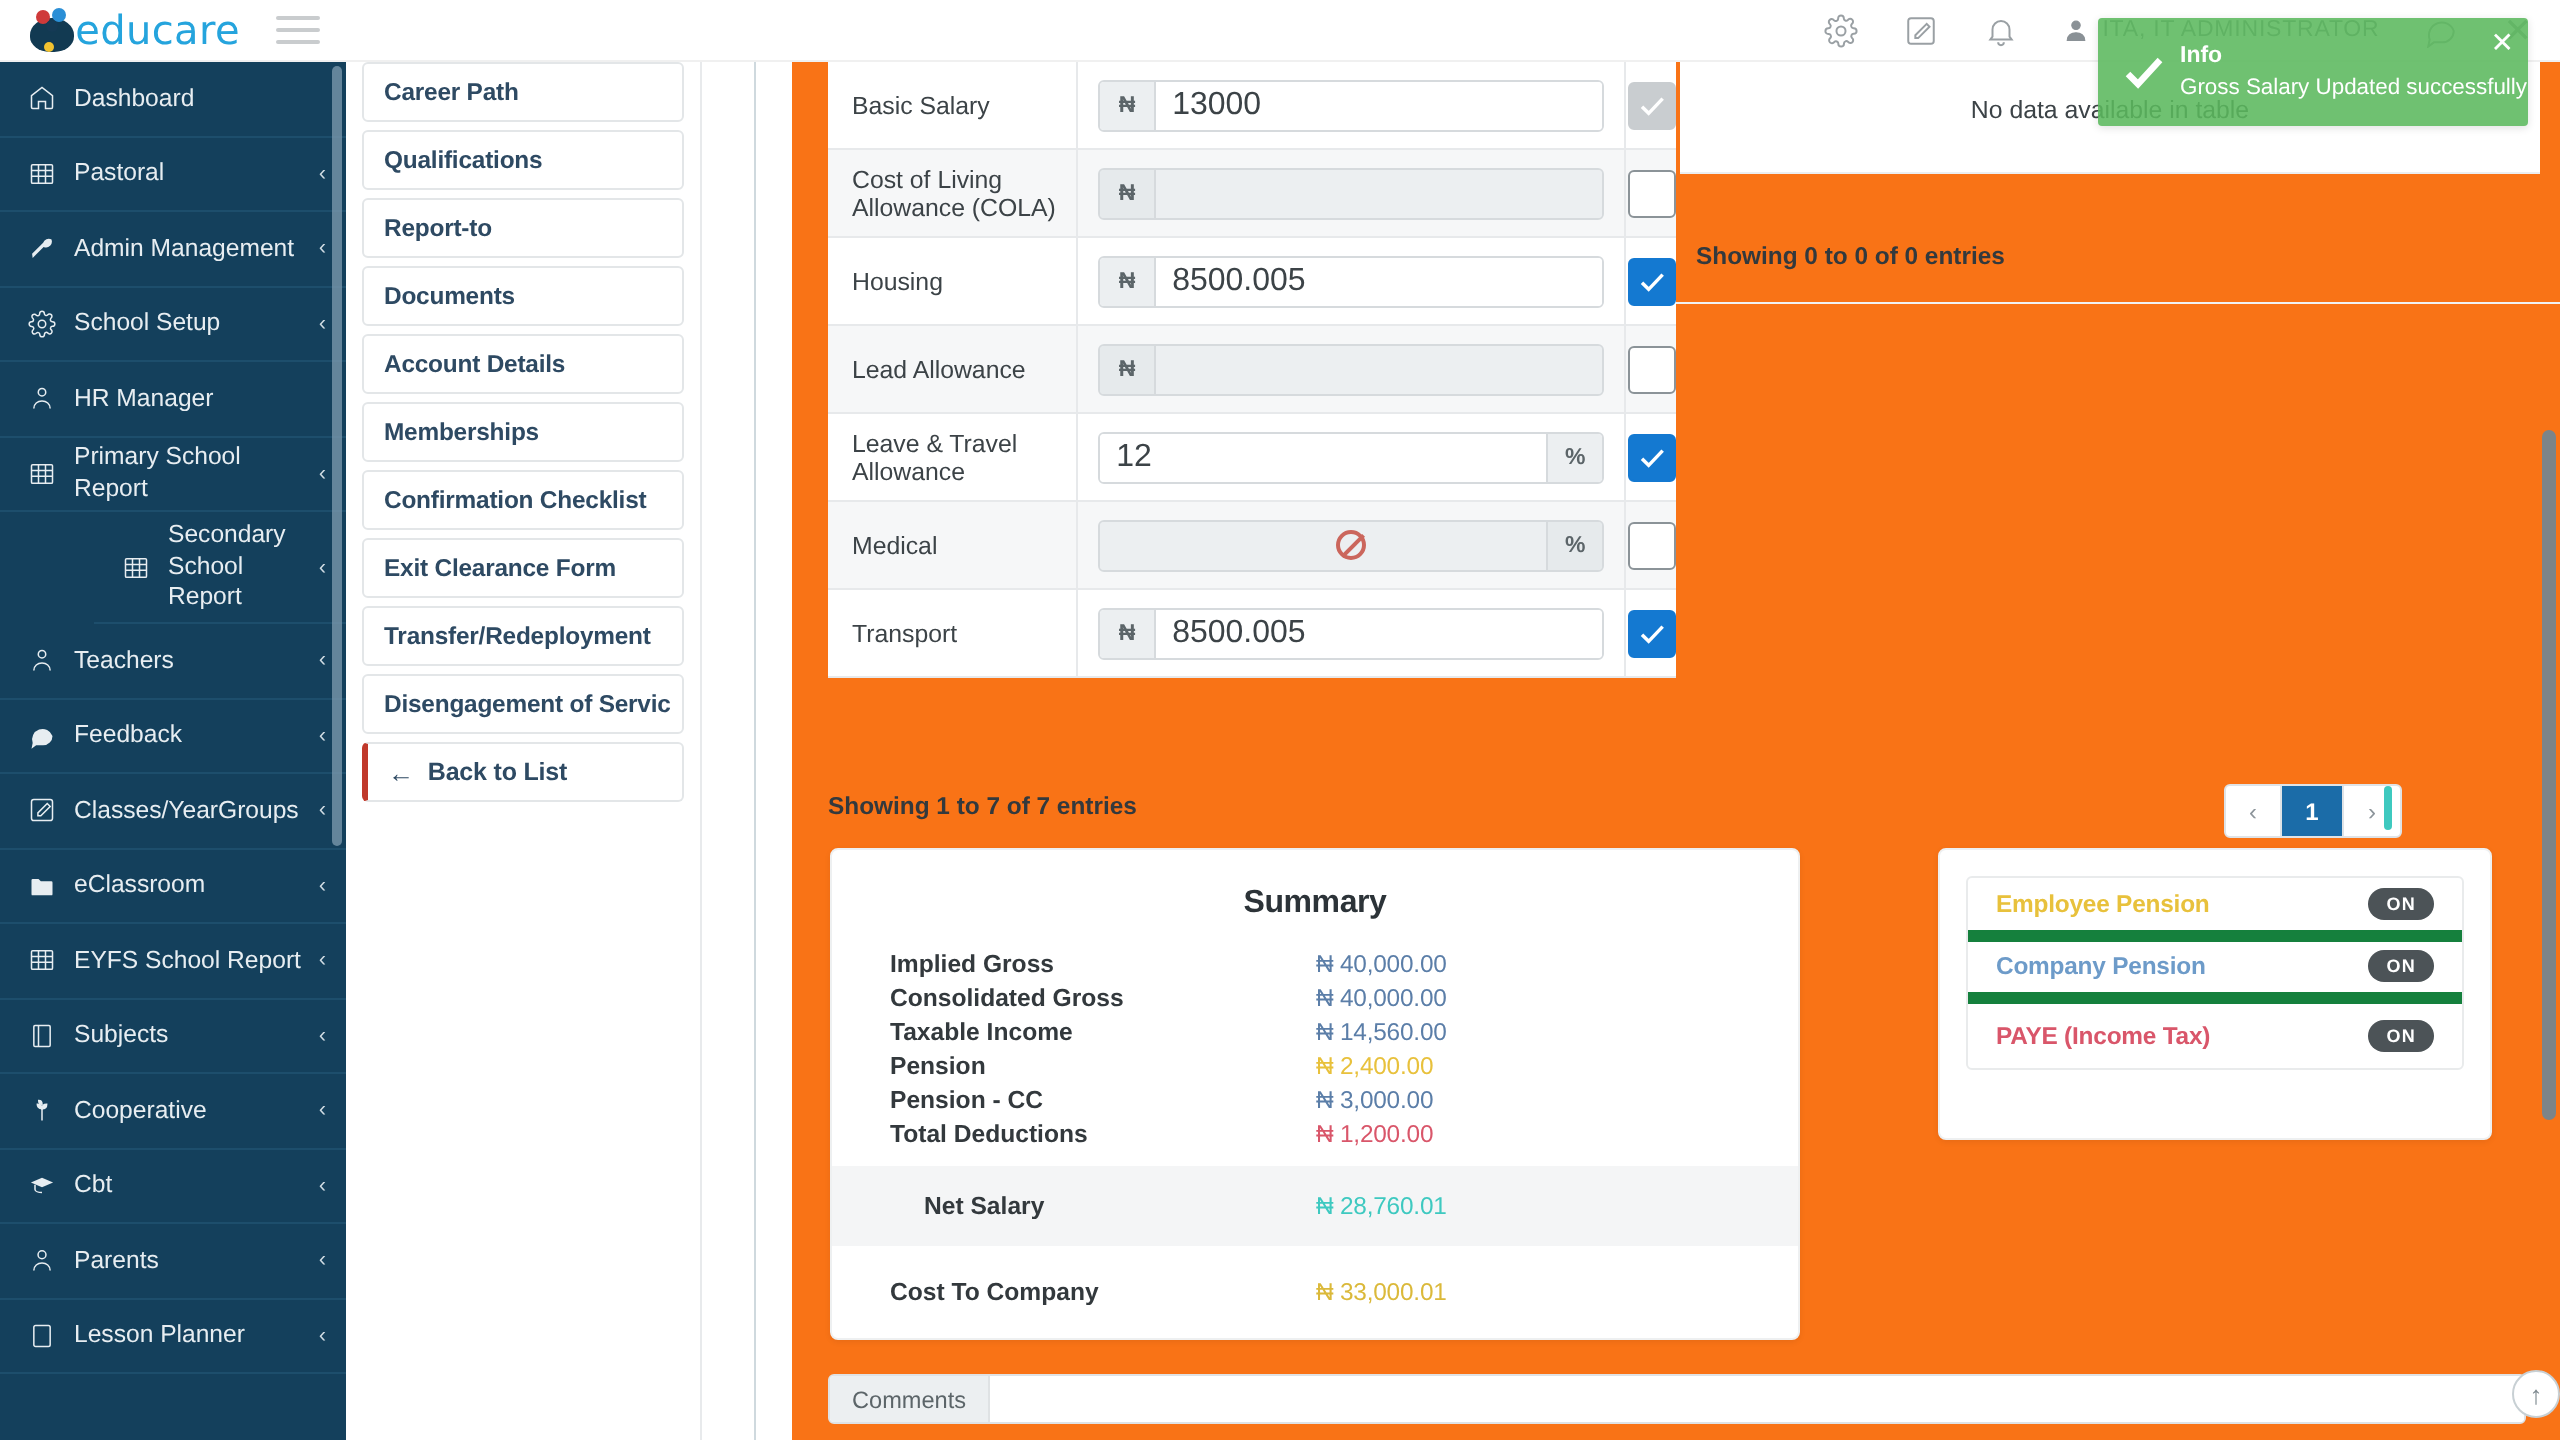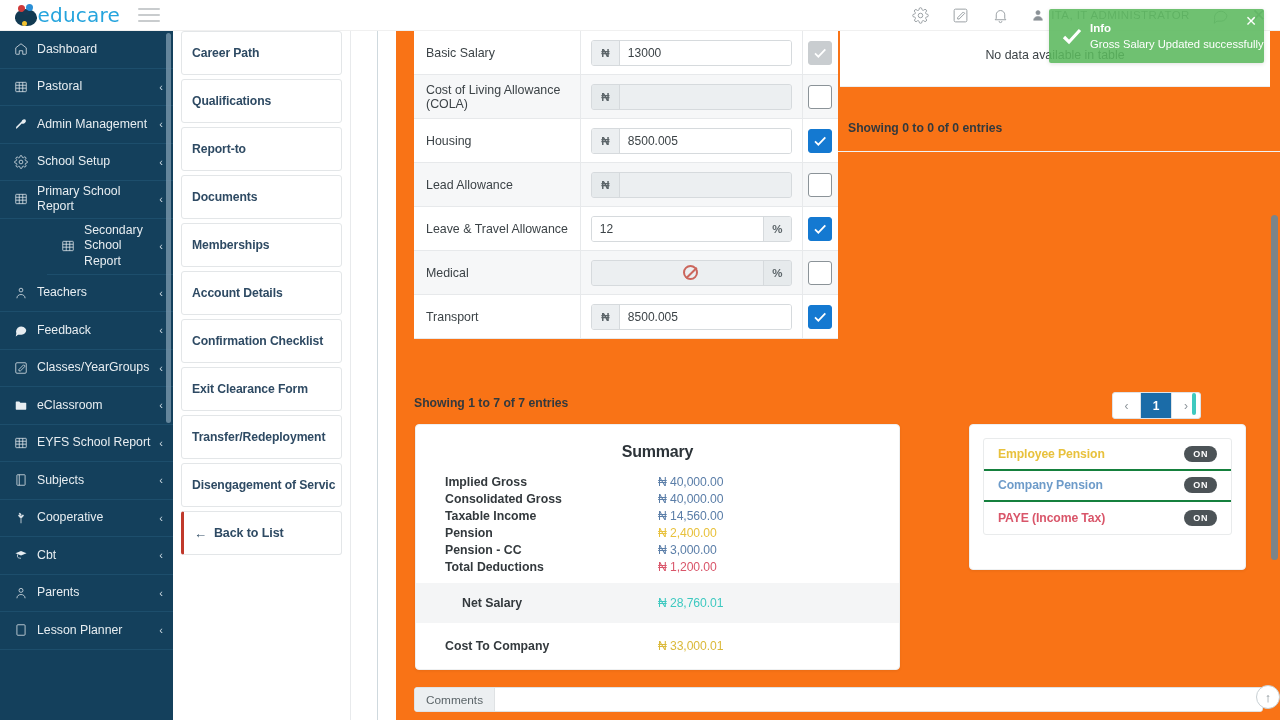--- a/index.html
+++ b/index.html
@@ -62,21 +62,21 @@
     background:#7f9cb0; border-radius:3px; opacity:.75;
   }
 
   
   #subnav {
     position:absolute; left:173px; top:31px; width:177px; height:689px;
     background:#ffffff; overflow:hidden; z-index:20;
   }
   #subnav-inner { position:absolute; left:0; top:0; width:177px; padding:0 8px; }
   .subnav-btn {
-    height:44px; margin-bottom:4px; border:1px solid #e3e6e8; border-radius:3px;
+    height:30px; margin-bottom:4px; border:1px solid #e3e6e8; border-radius:3px;
     display:flex; align-items:center; padding-left:10px;
     color:#2e4a63; font-size:12.2px; font-weight:bold; background:#fff;
     white-space:nowrap; overflow:hidden; cursor:pointer; letter-spacing:-.1px;
   }
   .subnav-btn.back { border-left:3px solid #c0392b; font-size:12.5px; }
   .subnav-btn.back .arrow { margin-right:7px; color:#2e4a63; font-size:13px;}
 
   
   .vline { position:absolute; top:31px; width:1px; height:689px; background:#e8eaec; z-index:21;}
   #vline1 { left:350px; }
@@ -97,21 +97,21 @@
   .scell-input { flex:1; display:flex; align-items:center; padding:0 10px; }
   .scell-check { width:44px; display:flex; align-items:center; justify-content:center; border-left:1px solid #e7e9eb;}
   .igroup { display:flex; width:100%; height:26px; border:1px solid #d6dadd; border-radius:3px; overflow:hidden; background:#fff;}
   .igroup .addon {
     width:28px; background:#eceff1; border-right:1px solid #d6dadd;
     display:flex; align-items:center; justify-content:center;
     font-size:11.5px; color:#5c6569; font-weight:bold;
   }
   .igroup .addon.right { border-right:none; border-left:1px solid #d6dadd; }
   .igroup input {
-    flex:1; border:none; outline:none; padding:0 8px; font-size:12px; color:#3c4347;
+    flex:1; border:none; outline:none; padding:0 8px; font-size:16px; color:#3c4347;
     background:#fff; font-family:"Liberation Sans", sans-serif; min-width:0;
   }
   .igroup.disabled { background:#eceff1; }
   .igroup.disabled input { background:#eceff1; }
   .igroup.disabled .addon { background:#e6eaec; }
   .noentry {
     position:absolute; width:15px; height:15px; border:2px solid #c0392b;
     border-radius:50%; opacity:.75; pointer-events:none;
   }
   .noentry::after { content:""; position:absolute; left:-1px; top:5px; width:15px; height:2px; background:#c0392b; transform:rotate(-45deg);}
@@ -153,21 +153,21 @@
   .sum-net .sum-k { padding-left:24px; }
   .sum-ctc { display:flex; margin-top:16px; }
 
   
   #pension-card {
     position:absolute; left:573px; top:393px; width:277px; height:146px;
     background:#fff; border:1px solid #eef0f1; border-radius:4px;
     box-shadow:0 1px 3px rgba(0,0,0,.07); padding:13px 13px;
   }
   #pension-inner { border:1px solid #e9ebec; border-radius:3px; overflow:hidden;}
-  .prow { display:flex; align-items:center; justify-content:space-between; height:31.5px; padding:0 14px; border-bottom:2px solid #15803d;}
+  .prow { display:flex; align-items:center; justify-content:space-between; height:31.5px; padding:0 14px; border-bottom:6px solid #15803d;}
   .prow:last-child { border-bottom:none; }
   .plabel { font-size:12.2px; font-weight:bold; letter-spacing:-.1px;}
   .ptoggle { background:#4c5357; color:#fff; font-size:9px; font-weight:bold; padding:3px 9px; border-radius:9px; letter-spacing:.6px; cursor:pointer;}
 
   
   #comments-wrap { position:absolute; left:18px; top:656px; width:849px; display:flex; }
   #comments-group { display:flex; width:100%; height:25px; border:1px solid #dfe2e4; border-radius:3px; overflow:hidden; background:#fff;}
   #comments-addon { padding:0 11px; background:#eceff1; display:flex; align-items:center; font-size:11.8px; color:#5c6569; border-right:1px solid #dfe2e4;}
   #comments-input { flex:1; border:none; outline:none; padding:0 8px; font-size:12px; font-family:"Liberation Sans", sans-serif;}
 
@@ -303,20 +303,30 @@
             <circle cx="12" cy="12" r="3.2"></circle>
             <path d="M19.4 15a1.6 1.6 0 0 0 .3 1.8l.1.1a2 2 0 1 1-2.8 2.8l-.1-.1a1.6 1.6 0 0 0-1.8-.3 1.6 1.6 0 0 0-1 1.5V21a2 2 0 1 1-4 0v-.1a1.6 1.6 0 0 0-1-1.5 1.6 1.6 0 0 0-1.8.3l-.1.1a2 2 0 1 1-2.8-2.8l.1-.1a1.6 1.6 0 0 0 .3-1.8 1.6 1.6 0 0 0-1.5-1H3a2 2 0 1 1 0-4h.1a1.6 1.6 0 0 0 1.5-1 1.6 1.6 0 0 0-.3-1.8l-.1-.1a2 2 0 1 1 2.8-2.8l.1.1a1.6 1.6 0 0 0 1.8.3H9a1.6 1.6 0 0 0 1-1.5V3a2 2 0 1 1 4 0v.1a1.6 1.6 0 0 0 1 1.5 1.6 1.6 0 0 0 1.8-.3l.1-.1a2 2 0 1 1 2.8 2.8l-.1.1a1.6 1.6 0 0 0-.3 1.8V9a1.6 1.6 0 0 0 1.5 1H21a2 2 0 1 1 0 4h-.1a1.6 1.6 0 0 0-1.5 1z"></path>
           </svg>
         </span>
         <span class="side-label">School Setup</span>
         <span class="side-caret">‹</span>
       </div>
       <div class="side-item">
         <span class="side-ico">
           <svg viewBox="0 0 24 24">
+            <circle cx="12" cy="7" r="3.2"></circle>
+            <path d="M5 21c0-4 3.2-6.4 7-6.4S19 17 19 21"></path>
+          </svg>
+        </span>
+        <span class="side-label">HR Manager</span>
+        <span class="side-caret"></span>
+      </div>
+      <div class="side-item">
+        <span class="side-ico">
+          <svg viewBox="0 0 24 24">
             <rect x="3" y="4" width="18" height="16" rx="1"></rect>
             <path d="M3 9h18M3 14h18M9 4v16M15 4v16"></path>
           </svg>
         </span>
         <span class="side-label">Primary School Report</span>
         <span class="side-caret">‹</span>
       </div>
       <div class="side-item two-line">
         <span class="side-ico">
           <svg viewBox="0 0 24 24">
@@ -438,24 +448,24 @@
       <div class="subnav-btn">
         <span>Qualifications</span>
       </div>
       <div class="subnav-btn">
         <span>Report-to</span>
       </div>
       <div class="subnav-btn">
         <span>Documents</span>
       </div>
       <div class="subnav-btn">
+        <span>Account Details</span>
+      </div>
+      <div class="subnav-btn">
         <span>Memberships</span>
-      </div>
-      <div class="subnav-btn">
-        <span>Account Details</span>
       </div>
       <div class="subnav-btn">
         <span>Confirmation Checklist</span>
       </div>
       <div class="subnav-btn">
         <span>Exit Clearance Form</span>
       </div>
       <div class="subnav-btn">
         <span>Transfer/Redeployment</span>
       </div>

